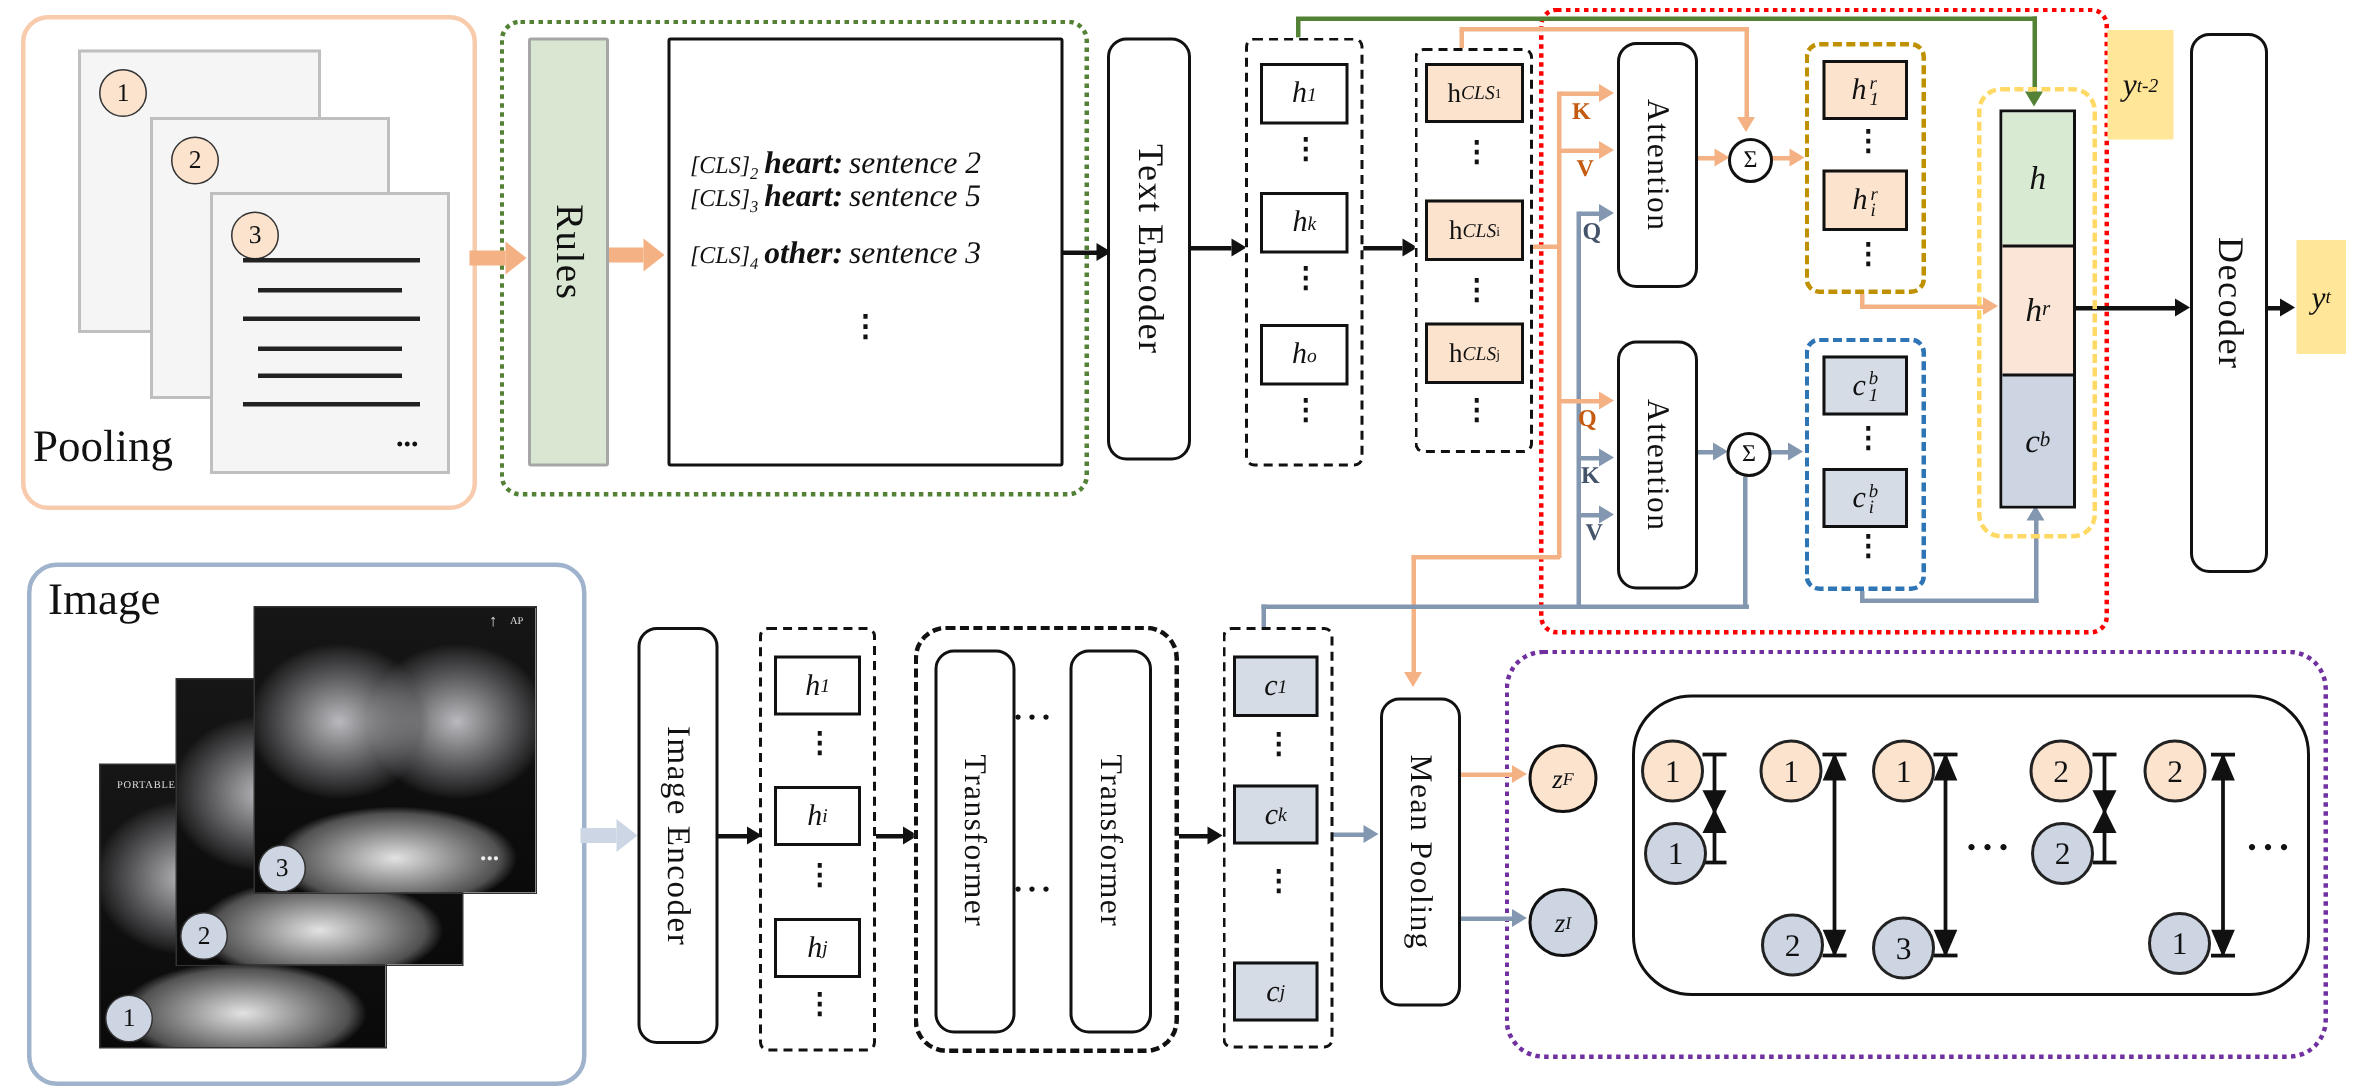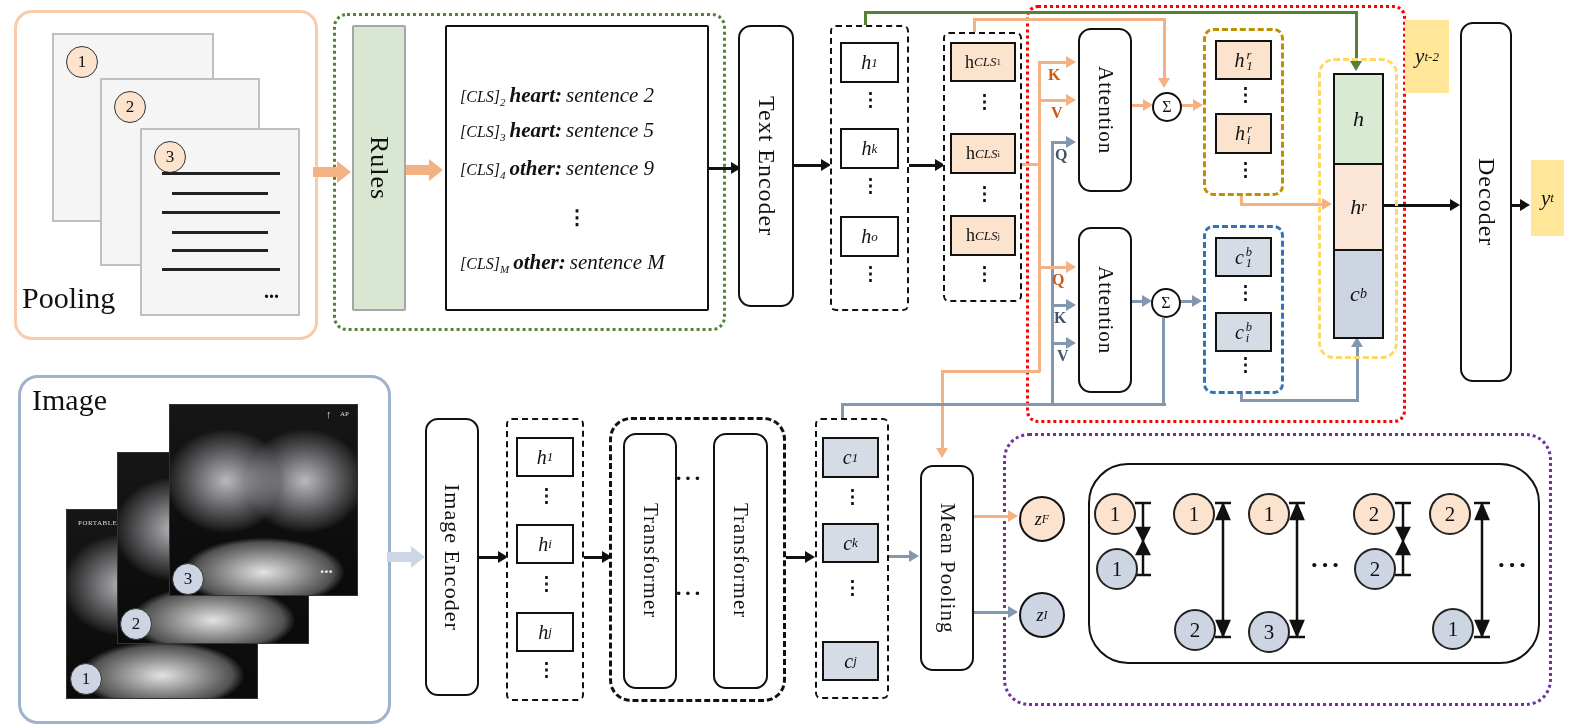--- a/index.html
+++ b/index.html
@@ -122,41 +122,36 @@
 <div class="blk o" style="left:313px;top:167px;width:24px;height:10px"></div>
 <div class="tri tri-r big c-o" style="left:337px;top:161px"></div>
 
 <div class="node" style="left:352px;top:25px;width:50px;height:282px;background:#D9E7D2;border:2px solid #A6A6A6;border-radius:2px">
   <span class="vtext" style="font-size:26px">Rules</span>
 </div>
 <div class="blk o" style="left:405px;top:165px;width:24px;height:10px"></div>
 <div class="tri tri-r big c-o" style="left:429px;top:159px"></div>
 
 <div class="node" style="left:445px;top:25px;width:260px;height:282px;border-radius:2px;border-width:2px">
-  <div class="clsrow" style="top:56px">
+  <div class="clsrow" style="top:69px">
     <span class="clstok"><span>[CLS]</span><sub>2</sub></span>
     <b class="clstag">heart:</b>
     <span class="clsrest">sentence 2</span>
   </div>
   <div class="clsrow" style="top:91px">
     <span class="clstok"><span>[CLS]</span><sub>3</sub></span>
     <b class="clstag">heart:</b>
     <span class="clsrest">sentence 5</span>
   </div>
   <div class="clsrow" style="top:129px">
     <span class="clstok"><span>[CLS]</span><sub>4</sub></span>
     <b class="clstag">other:</b>
-    <span class="clsrest">sentence 9</span>
+    <span class="clsrest">sentence 3</span>
   </div>
   <div class="clsrow" style="top:178px;left:120px;font:bold 20px 'Liberation Serif',serif">⋮</div>
-  <div class="clsrow" style="top:223px">
-    <span class="clstok"><span>[CLS]</span><sub>M</sub></span>
-    <b class="clstag">other:</b>
-    <span class="clsrest">sentence M</span>
-  </div>
 </div>
 
 <div class="seg" style="left:705px;top:167px;width:28px;height:3px"></div>
 <div class="tri tri-r c-k" style="left:731px;top:162px"></div>
 
 <div class="node" style="left:738px;top:25px;width:52px;height:278px">
   <span class="vtext" style="font-size:24px">Text Encoder</span>
 </div>
 <div class="seg" style="left:790px;top:164px;width:31px;height:3px"></div>
 <div class="tri tri-r c-k" style="left:821px;top:159px"></div>

